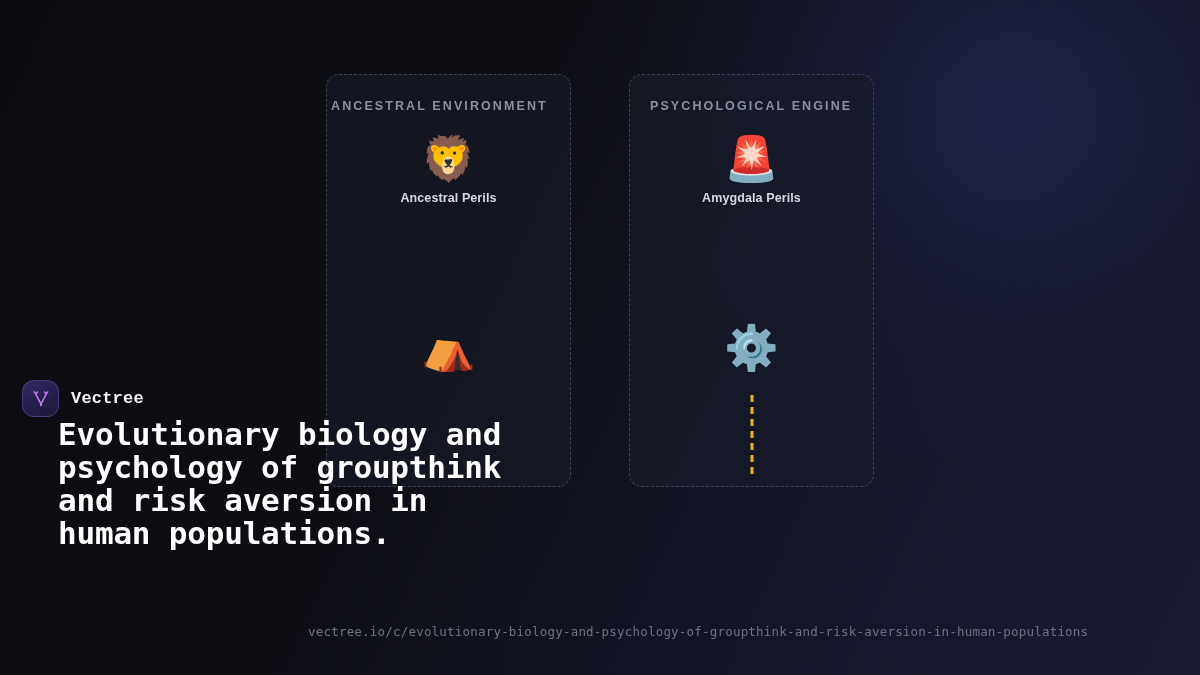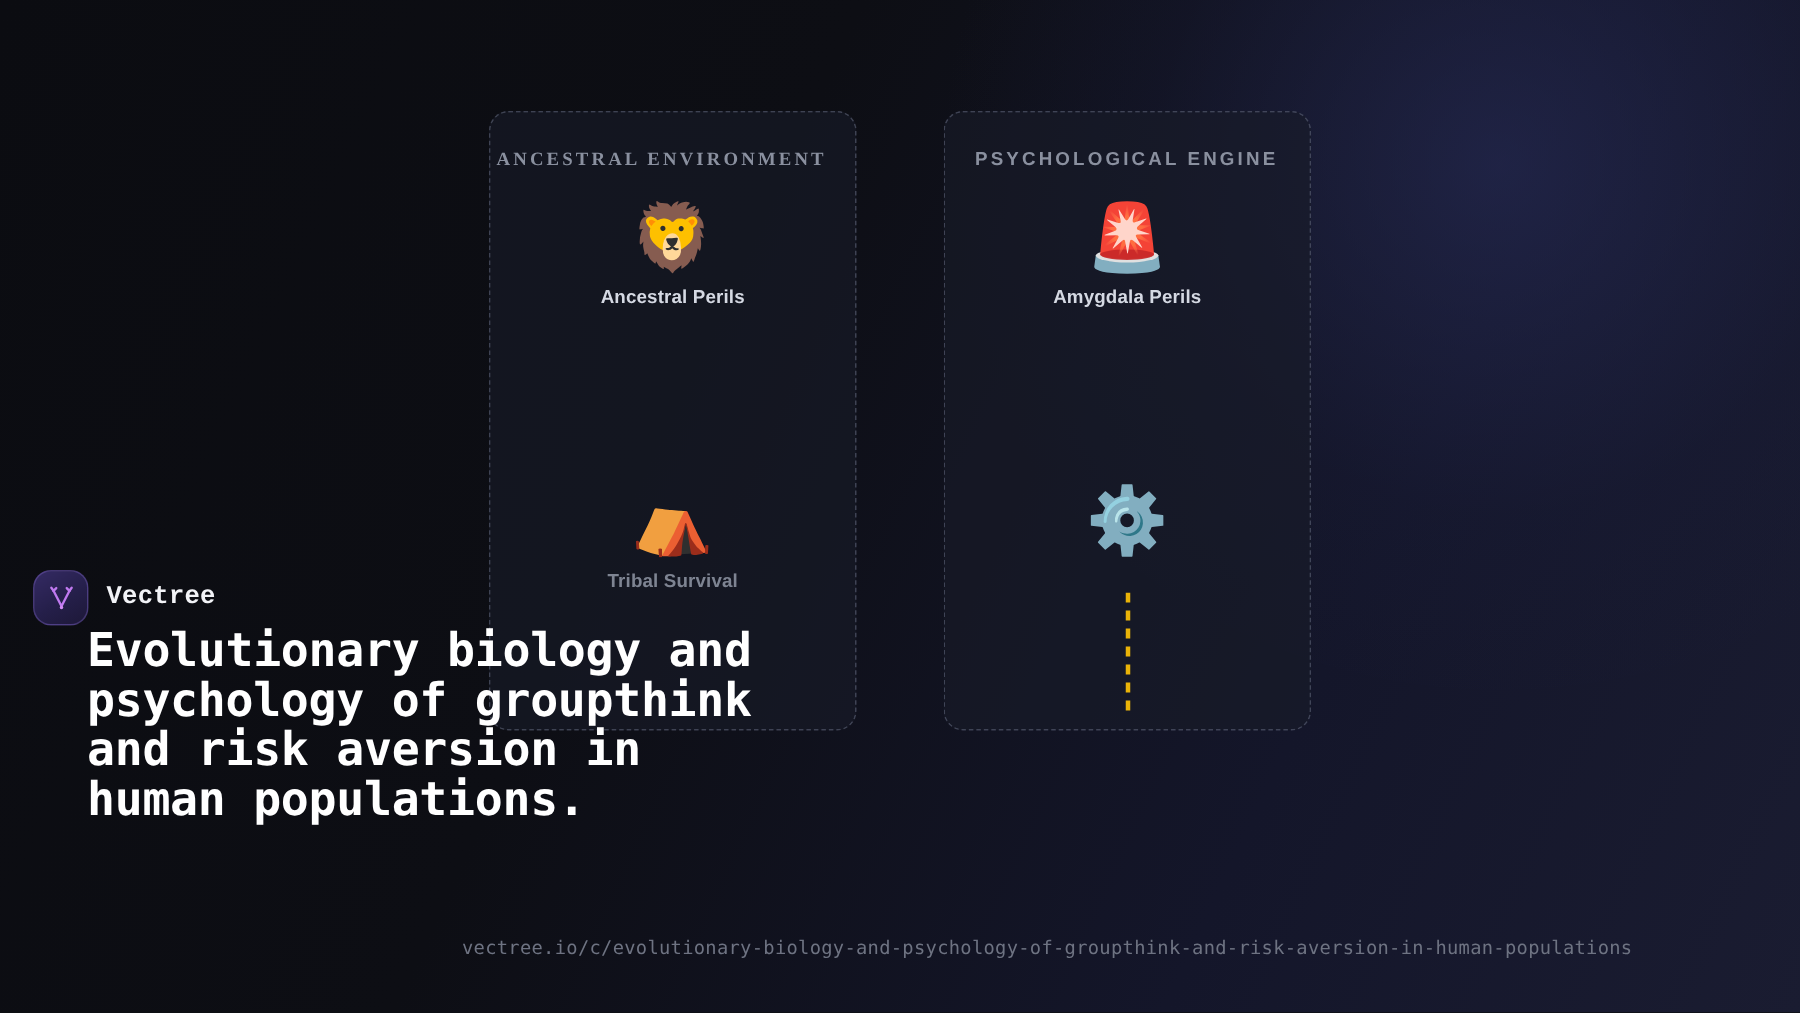--- a/index.html
+++ b/index.html
@@ -60,21 +60,21 @@
 
   .column-title {
     font-size: 12.5px;
     font-weight: bold;
     letter-spacing: 2.1px;
     color: #8a909f;
     white-space: nowrap;
     padding-left: 6px;
     line-height: 30px;
   }
-  .column:nth-child(1) .column-title { padding-left: 4px; font-family: Liberation Serif, serif; }
+  .column:nth-child(1) .column-title { padding-left: 4px; }
   .column:nth-child(2) .column-title { padding-left: 20px; }
   .column:nth-child(3) .column-title { padding-left: 20px; }
 
   
   .nodes {
     position: absolute;
     left: 0; right: 0;
     top: 58px;
   }
   .node {
@@ -179,21 +179,20 @@
 
     <div class="column">
       <div class="column-title">ANCESTRAL ENVIRONMENT</div>
       <div class="nodes">
         <div class="node slot-0">
           <span class="node-emoji">🦁</span>
           <div class="node-label">Ancestral Perils</div>
         </div>
         <div class="node slot-1 dim">
           <span class="node-emoji">⛺</span>
-          <div class="node-label">Tribal Survival</div>
         </div>
       </div>
     </div>
 
     <div class="column">
       <div class="column-title">PSYCHOLOGICAL ENGINE</div>
       <div class="nodes">
         <div class="node slot-0">
           <span class="node-emoji">🚨</span>
           <div class="node-label">Amygdala Perils</div>

